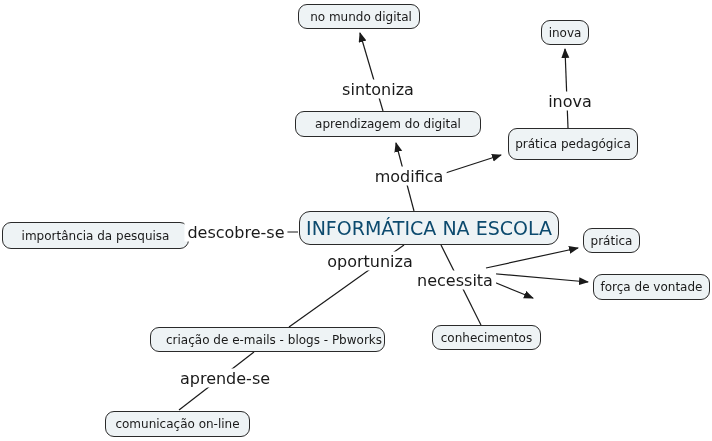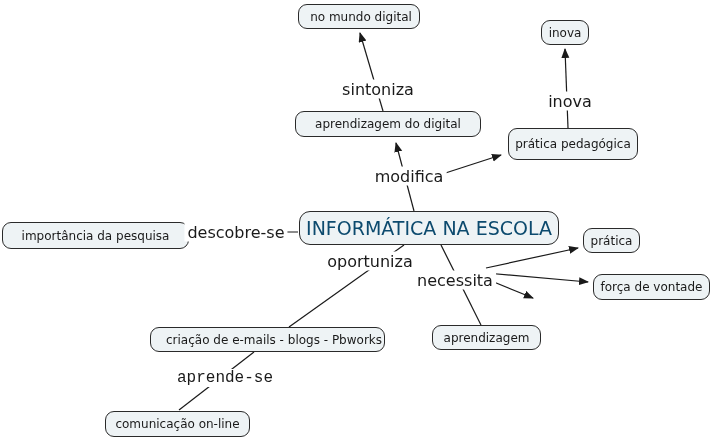--- a/index.html
+++ b/index.html
@@ -36,21 +36,21 @@
   #n-conhecimentos{left:432px;top:325px;width:109px;height:25px;}
   #n-emails{left:150px;top:327px;width:235px;height:25px;padding-left:17px;}
   #n-online{left:105px;top:411px;width:145px;height:26px;}
   
   #l-sintoniza{left:378px;top:89px;}
   #l-inova{left:570px;top:101px;}
   #l-modifica{left:409px;top:176px;}
   #l-descobre{left:236px;top:232px;}
   #l-oportuniza{left:370px;top:261px;}
   #l-necessita{left:455px;top:272px;margin-top:8px;}
-  #l-aprende{left:225px;top:378px;font-family:Liberation Mono, monospace;}
+  #l-aprende{left:225px;top:378px;}
 </style>
 </head>
 <body>
 
 <div id="map">
 
   <svg class="wires" viewBox="0 0 712 441" xmlns="http://www.w3.org/2000/svg">
     <defs>
       <marker id="arrow" markerWidth="11" markerHeight="9" refX="9" refY="4" orient="auto" markerUnits="userSpaceOnUse">
         <path d="M0,0 L10,4 L0,8 z" fill="#1a1a1a"></path>
@@ -70,21 +70,21 @@
   </svg>
 
   <div class="node" id="n-mundo">no mundo digital</div>
   <div class="node" id="n-aulas">inova</div>
   <div class="node" id="n-aprendizagem">aprendizagem do digital</div>
   <div class="node" id="n-pedagogica">prática pedagógica</div>
   <div class="node main" id="n-main">INFORMÁTICA NA ESCOLA</div>
   <div class="node" id="n-pesquisa">importância da pesquisa</div>
   <div class="node" id="n-pratica">prática</div>
   <div class="node" id="n-forca">força de vontade</div>
-  <div class="node" id="n-conhecimentos">aprendizagem</div>
+  <div class="node" id="n-conhecimentos">conhecimentos</div>
   <div class="node" id="n-emails">criação de e-mails - blogs - Pbworks</div>
   <div class="node" id="n-online">comunicação on-line</div>
 
   <span class="link-label" id="l-sintoniza">sintoniza</span>
   <span class="link-label" id="l-inova">inova</span>
   <span class="link-label" id="l-modifica">modifica</span>
   <span class="link-label" id="l-descobre">descobre-se</span>
   <span class="link-label" id="l-oportuniza">oportuniza</span>
   <span class="link-label" id="l-necessita">necessita</span>
   <span class="link-label" id="l-aprende">aprende-se</span>

